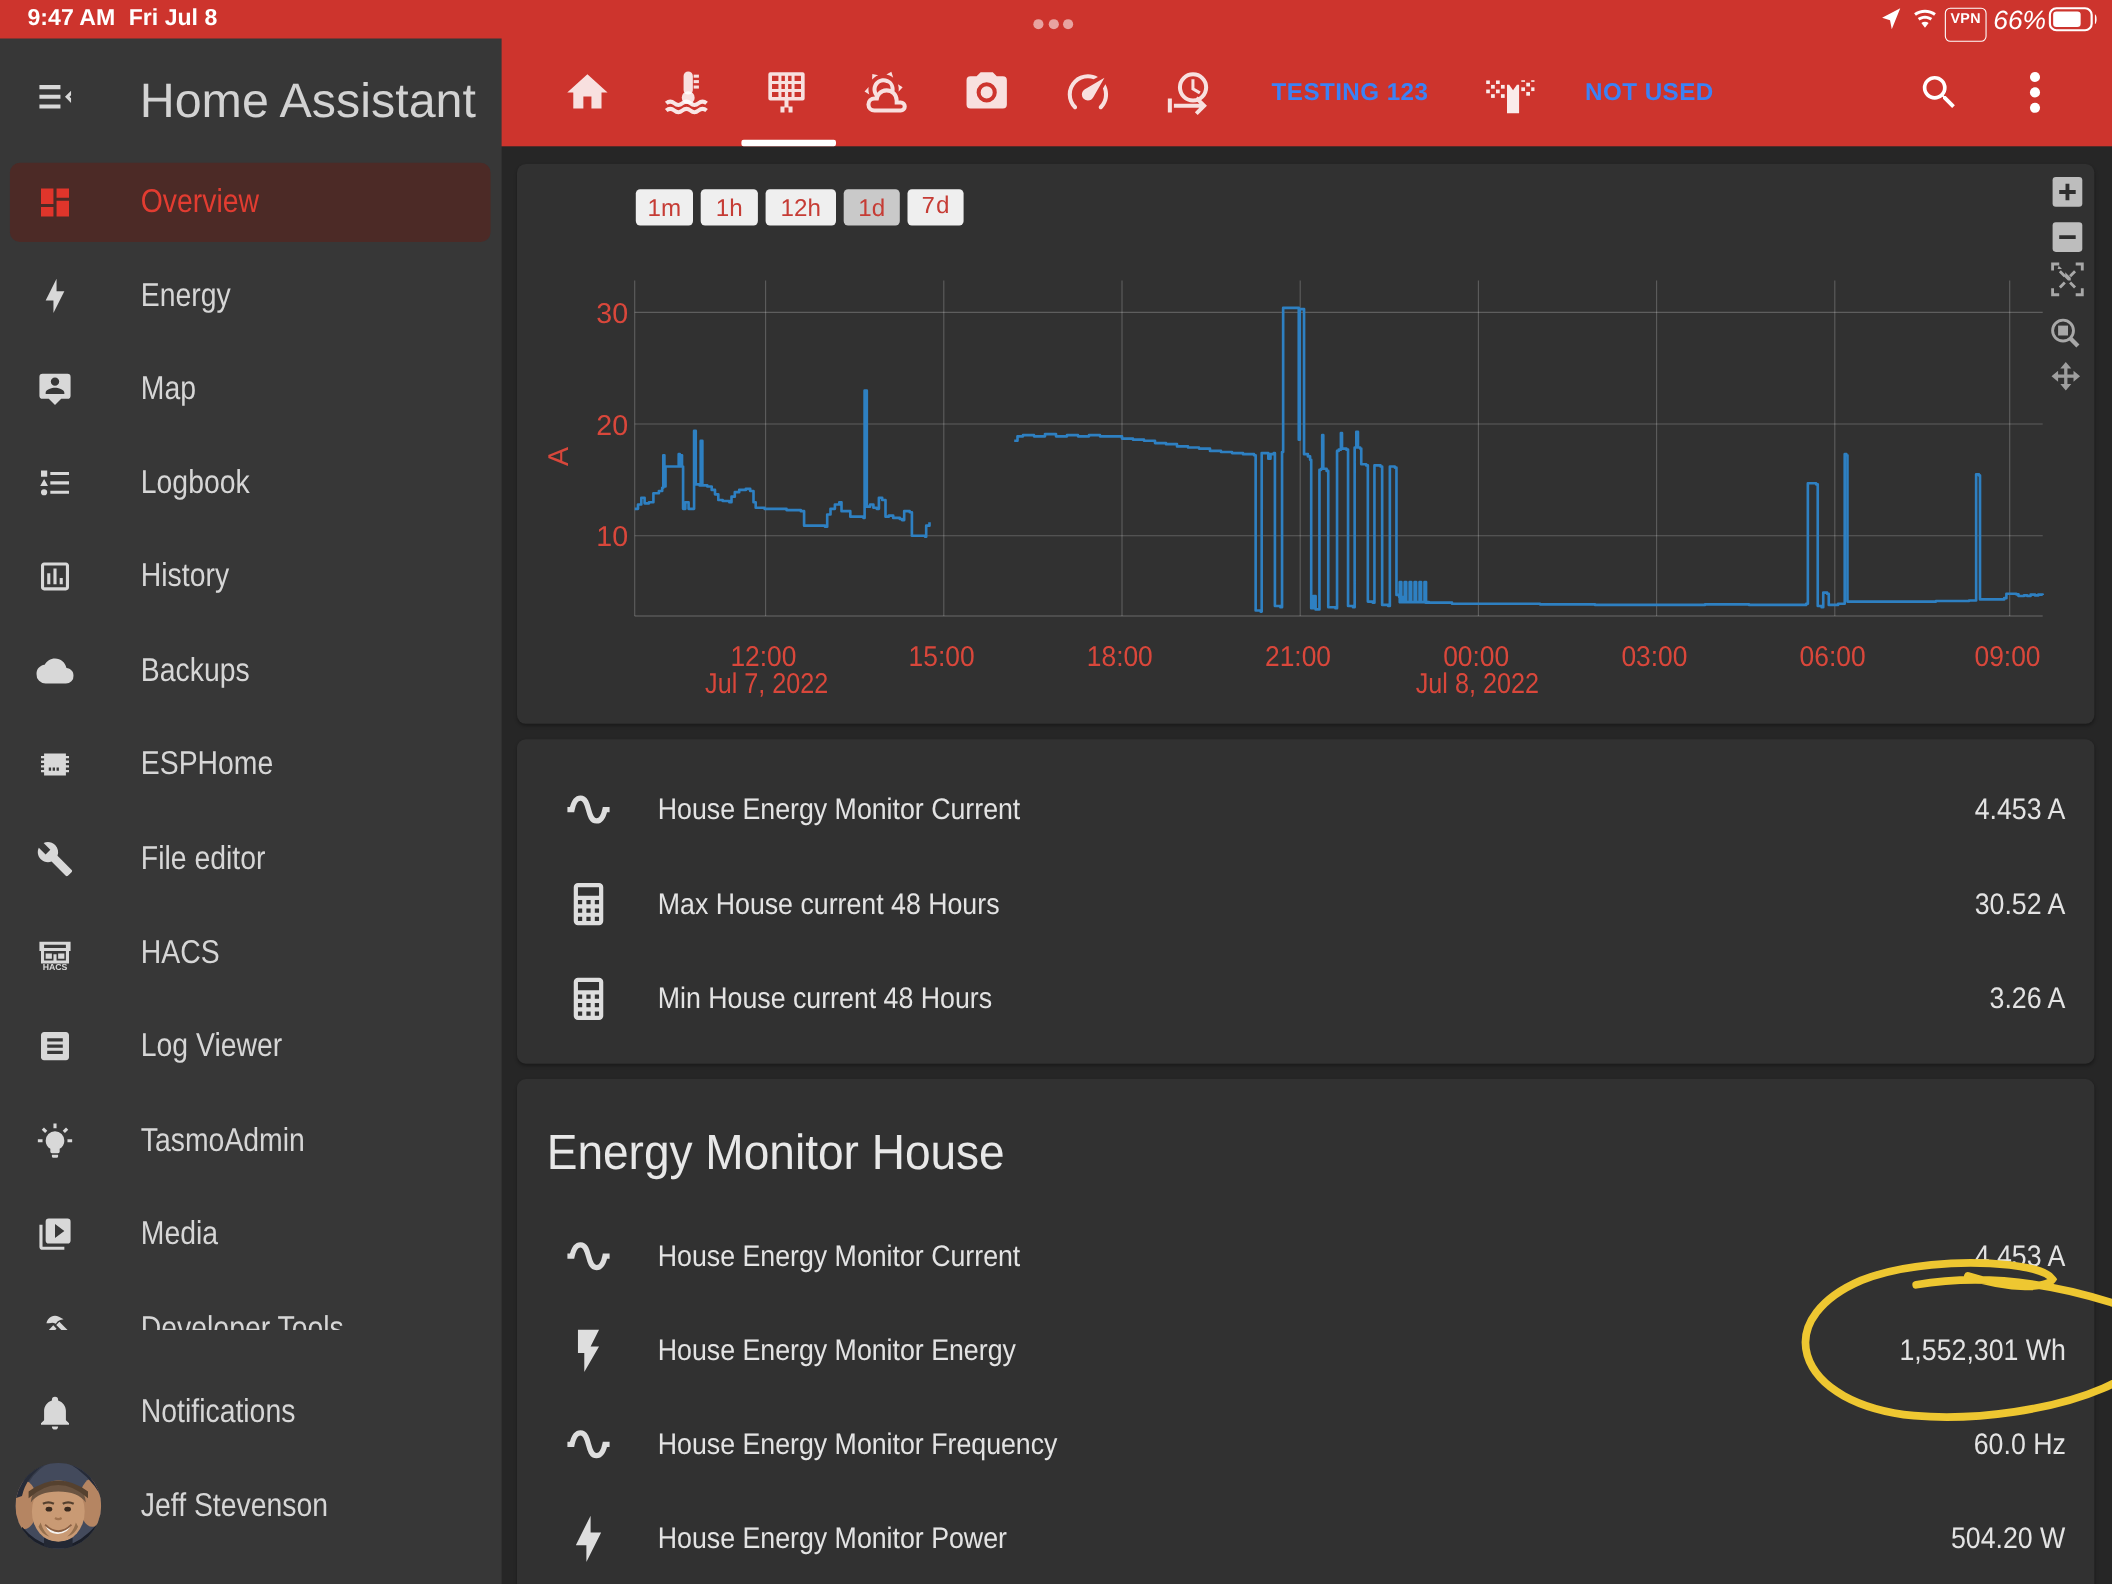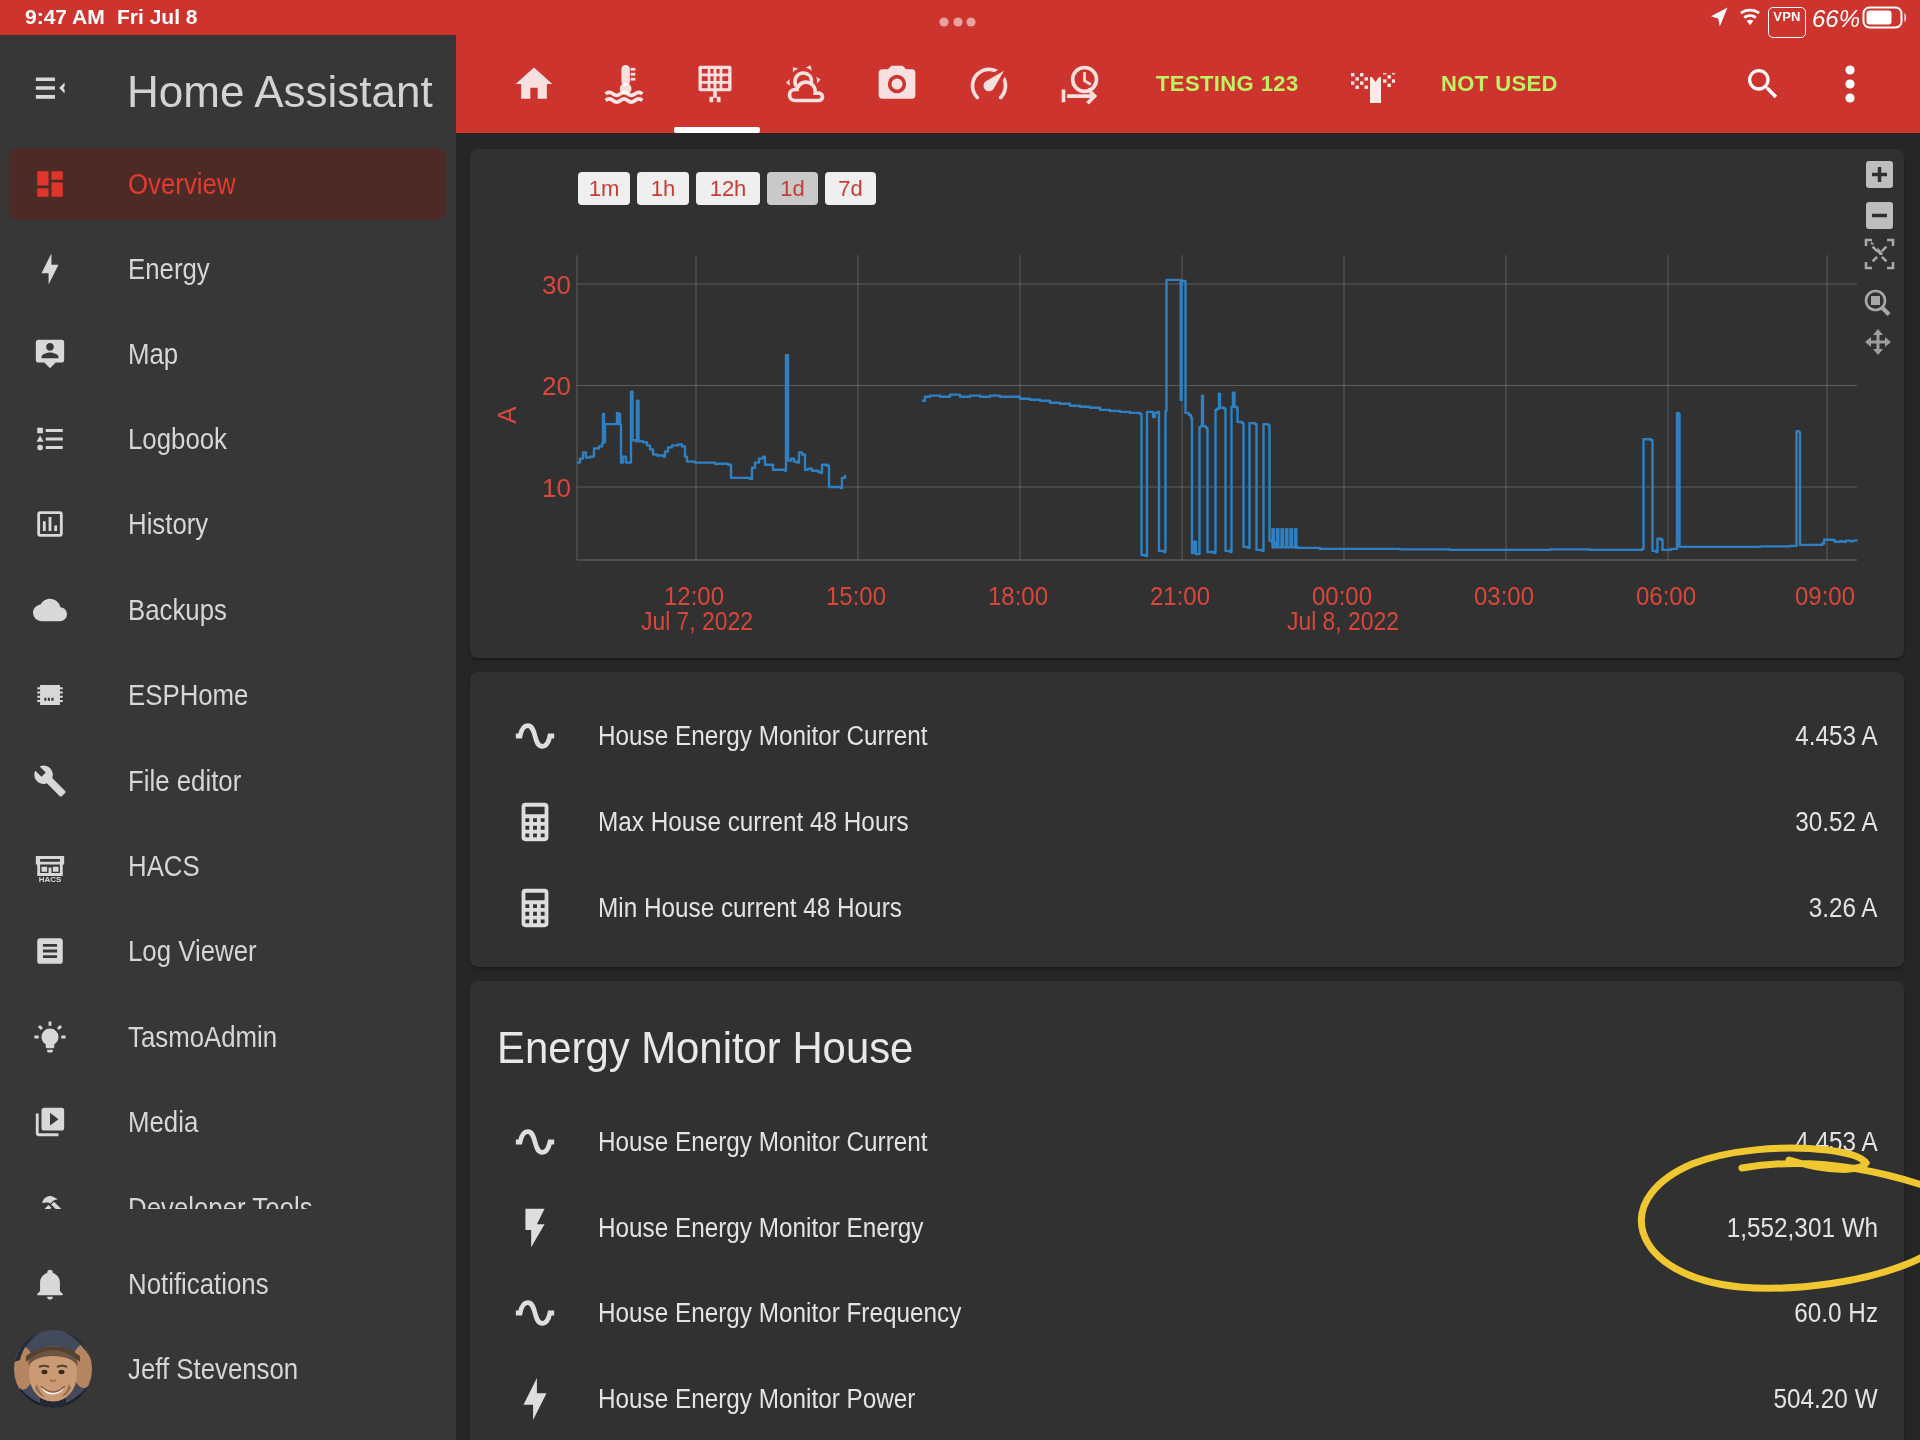--- a/index.html
+++ b/index.html
@@ -13,21 +13,21 @@
 .mtext { position:absolute; left:128px; top:50%; transform:translateY(-50%) scaleX(0.86); transform-origin:left center; font-size:30px; color:#d6d6d6; white-space:nowrap; }
 .micon { position:absolute; left:33px; top:50%; transform:translateY(-50%); width:34px; height:34px; }
 .micon svg { width:34px; height:34px; fill:#d8d8d8; }
 #activeitem { position:absolute; left:9px; top:113px; width:437px; height:72px; background:#4c2a26; border-radius:9px; }
 #activeitem .mtext { color:#e23c31; left:119px; }
 #activeitem .micon { left:24px; }
 #activeitem svg { fill:#e0352b; }
 .statxt { position:absolute; top:5px; color:#fff; font-size:22px; font-weight:bold; }
 .navsvg { position:absolute; top:62px; width:44px; height:44px; }
 .navsvg svg { width:44px; height:44px; fill:rgba(255,255,255,0.85); }
-.tabtxt { position:absolute; top:71px; color:#bef264; font-size:22px; font-weight:bold; letter-spacing:0.4px; }
+.tabtxt { position:absolute; top:71px; color:#3b82f6; font-size:22px; font-weight:bold; letter-spacing:0.4px; }
 .card { position:absolute; left:470px; width:1434px; background:#313131; border-radius:8px; box-shadow:0 2px 3px rgba(0,0,0,0.3); }
 #card1 { top:149px; height:509px; }
 #card2 { top:672px; height:295px; }
 #card3 { top:981px; height:475px; }
 .rbtn { position:absolute; top:23px; height:33px; background:#efefef; border-radius:4px; color:#c63c35; font-size:22px; text-align:center; line-height:33px; font-weight:500;}
 .row { position:absolute; left:0; width:1434px; height:86px; }
 .rlabel { position:absolute; left:128px; top:50%; transform:translateY(-50%) scaleX(0.90); transform-origin:left center; font-size:27px; color:#e3e3e3; white-space:nowrap; }
 .rvalue { position:absolute; right:26px; top:50%; transform:translateY(-50%) scaleX(0.90); transform-origin:right center; font-size:27px; color:#e3e3e3; white-space:nowrap; }
 .ricon { position:absolute; left:42px; top:50%; transform:translateY(-50%); width:46px; height:46px; }
 .ricon svg { width:46px; height:46px; fill:#dedede; }
@@ -234,21 +234,21 @@
   </svg>
 <div class="tabtxt" style="left:1156px;">TESTING 123</div>
 <div class="tabtxt" style="left:1441px;">NOT USED</div>
 <div class="abs" style="left:674px;top:127px;width:86px;height:6px;background:#fff;border-radius:2px;"></div>
 
 <div class="card" id="card1">
   <div class="rbtn" style="left:108px;width:52px;">1m</div>
   <div class="rbtn" style="left:167px;width:52px;">1h</div>
   <div class="rbtn" style="left:226px;width:64px;">12h</div>
   <div class="rbtn" style="left:297px;width:51px;background:#c9c9c9;">1d</div>
-  <div class="rbtn" style="left:355px;width:51px;">7d</div>
+  <div class="rbtn" style="left:355px;width:51px;font-family:Liberation Mono, monospace;">7d</div>
   <svg id="chart" style="position:absolute;left:0;top:0;width:1434px;height:509px;" viewBox="470 149 1434 509">
       <line x1="577" y1="255" x2="577" y2="560" stroke="rgba(255,255,255,0.22)" stroke-width="1"></line>
       <line x1="696" y1="255" x2="696" y2="560" stroke="rgba(255,255,255,0.22)" stroke-width="1"></line>
       <line x1="858" y1="255" x2="858" y2="560" stroke="rgba(255,255,255,0.22)" stroke-width="1"></line>
       <line x1="1020" y1="255" x2="1020" y2="560" stroke="rgba(255,255,255,0.22)" stroke-width="1"></line>
       <line x1="1182" y1="255" x2="1182" y2="560" stroke="rgba(255,255,255,0.22)" stroke-width="1"></line>
       <line x1="1344" y1="255" x2="1344" y2="560" stroke="rgba(255,255,255,0.22)" stroke-width="1"></line>
       <line x1="1506" y1="255" x2="1506" y2="560" stroke="rgba(255,255,255,0.22)" stroke-width="1"></line>
       <line x1="1668" y1="255" x2="1668" y2="560" stroke="rgba(255,255,255,0.22)" stroke-width="1"></line>
       <line x1="1827" y1="255" x2="1827" y2="560" stroke="rgba(255,255,255,0.22)" stroke-width="1"></line>

